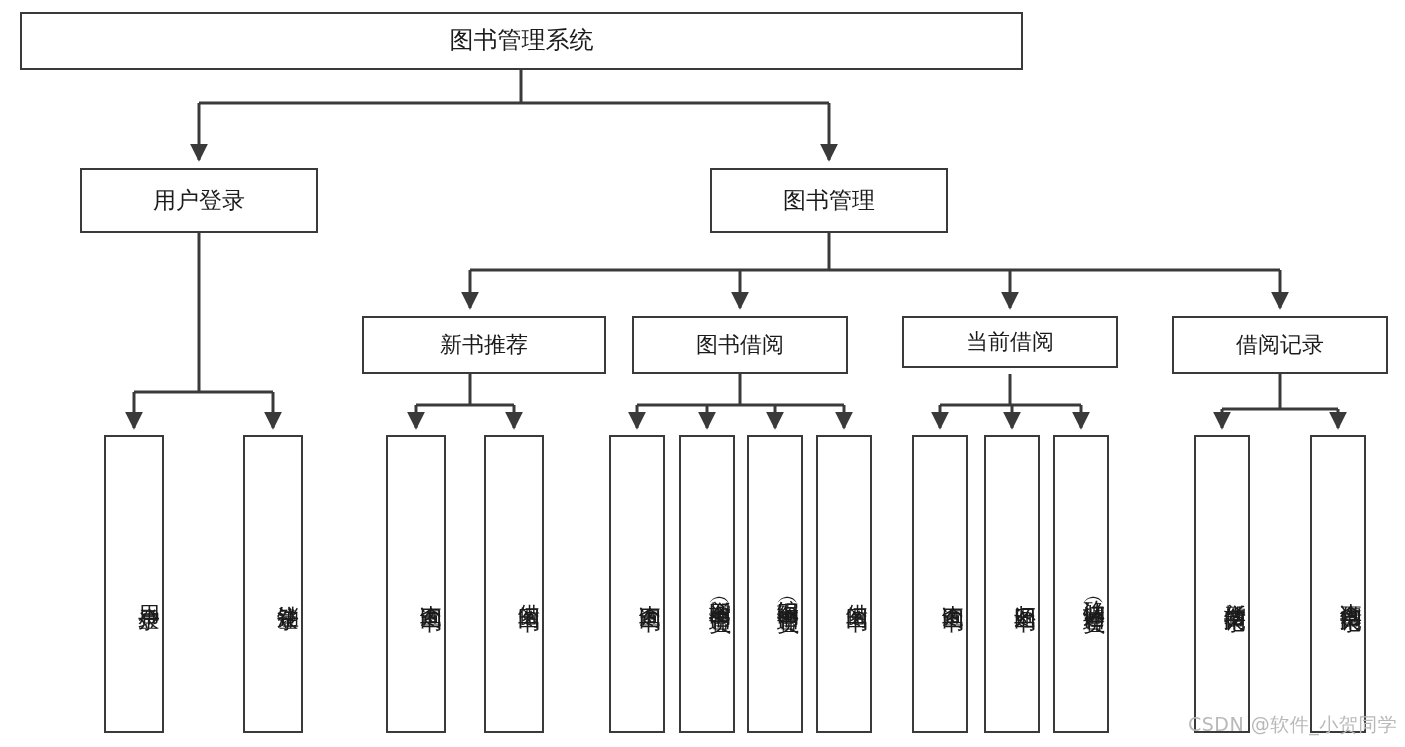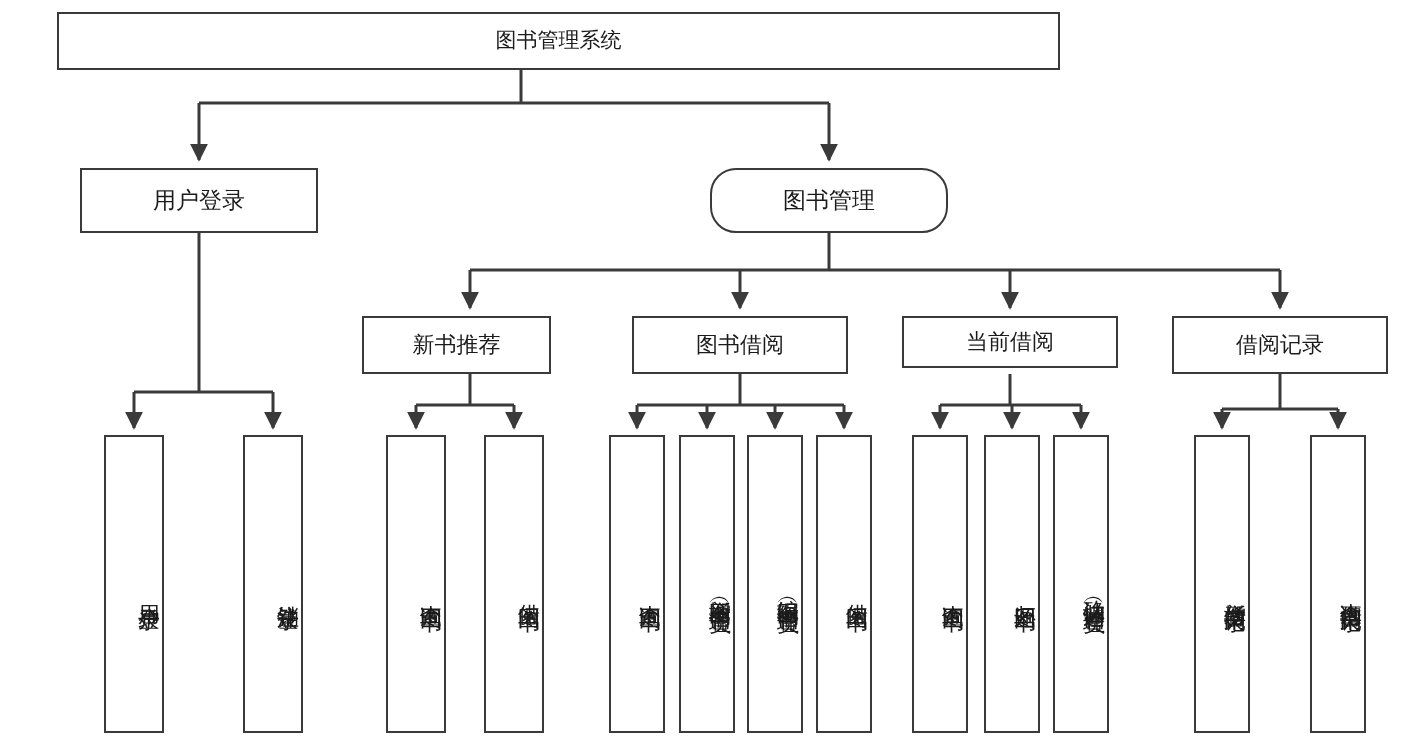--- a/index.html
+++ b/index.html
@@ -32,22 +32,21 @@
     background: #ffffff;
     border: 2px solid #3a3a3a;
     display: flex;
     align-items: center;
     justify-content: center;
     color: #1b1b1b;
     line-height: 1.22;
     z-index: 2;
   }
   .node.root {
-    font-size: 21px;
-    margin-left: 37px;
+    font-size: 24px;
   }
   .node.lvl2 {
     font-size: 23px;
   }
   .node.lvl3 {
     font-size: 22px;
   }
   .node.leaf {
     font-size: 22px;
     writing-mode: vertical-rl;
@@ -132,26 +131,26 @@
   </svg>
 
   <div class="node root" style="left: 20px; top: 12px; width: 1003px; height: 58px;">
     <span class="label">图书管理系统</span>
   </div>
 
   <div id="level2-layer">
       <div class="node lvl2" style="left: 80px; top: 168px; width: 238px; height: 65px;">
         <span class="label">用户登录</span>
       </div>
-      <div class="node lvl2" style="left: 710px; top: 168px; width: 238px; height: 65px; border-radius: 26px;">
+      <div class="node lvl2" style="left: 710px; top: 168px; width: 238px; height: 65px;">
         <span class="label">图书管理</span>
       </div>
     </div>
   <div id="level3-layer">
-      <div class="node lvl3" style="left: 362px; top: 316px; width: 189px; height: 58px;">
+      <div class="node lvl3" style="left: 362px; top: 316px; width: 244px; height: 58px;">
         <span class="label">新书推荐</span>
       </div>
       <div class="node lvl3" style="left: 632px; top: 316px; width: 216px; height: 58px; text-align: right;">
         <span class="label">图书借阅</span>
       </div>
       <div class="node lvl3" style="left: 902px; top: 316px; width: 216px; height: 52px;">
         <span class="label">当前借阅</span>
       </div>
       <div class="node lvl3" style="left: 1172px; top: 316px; width: 216px; height: 58px;">
         <span class="label">借阅记录</span>
@@ -192,13 +191,14 @@
         <span class="label">确认归还（管理员）</span>
       </div>
       <div class="node leaf" style="left: 1194px; top: 435px; width: 56px; height: 298px;">
         <span class="label">新增借阅记录</span>
       </div>
       <div class="node leaf" style="left: 1310px; top: 435px; width: 56px; height: 298px;">
         <span class="label">查询借阅记录</span>
       </div>
     </div>
 
+  <div id="watermark">CSDN @软件_小贺同学</div>
 </div>
 
 </body></html>

